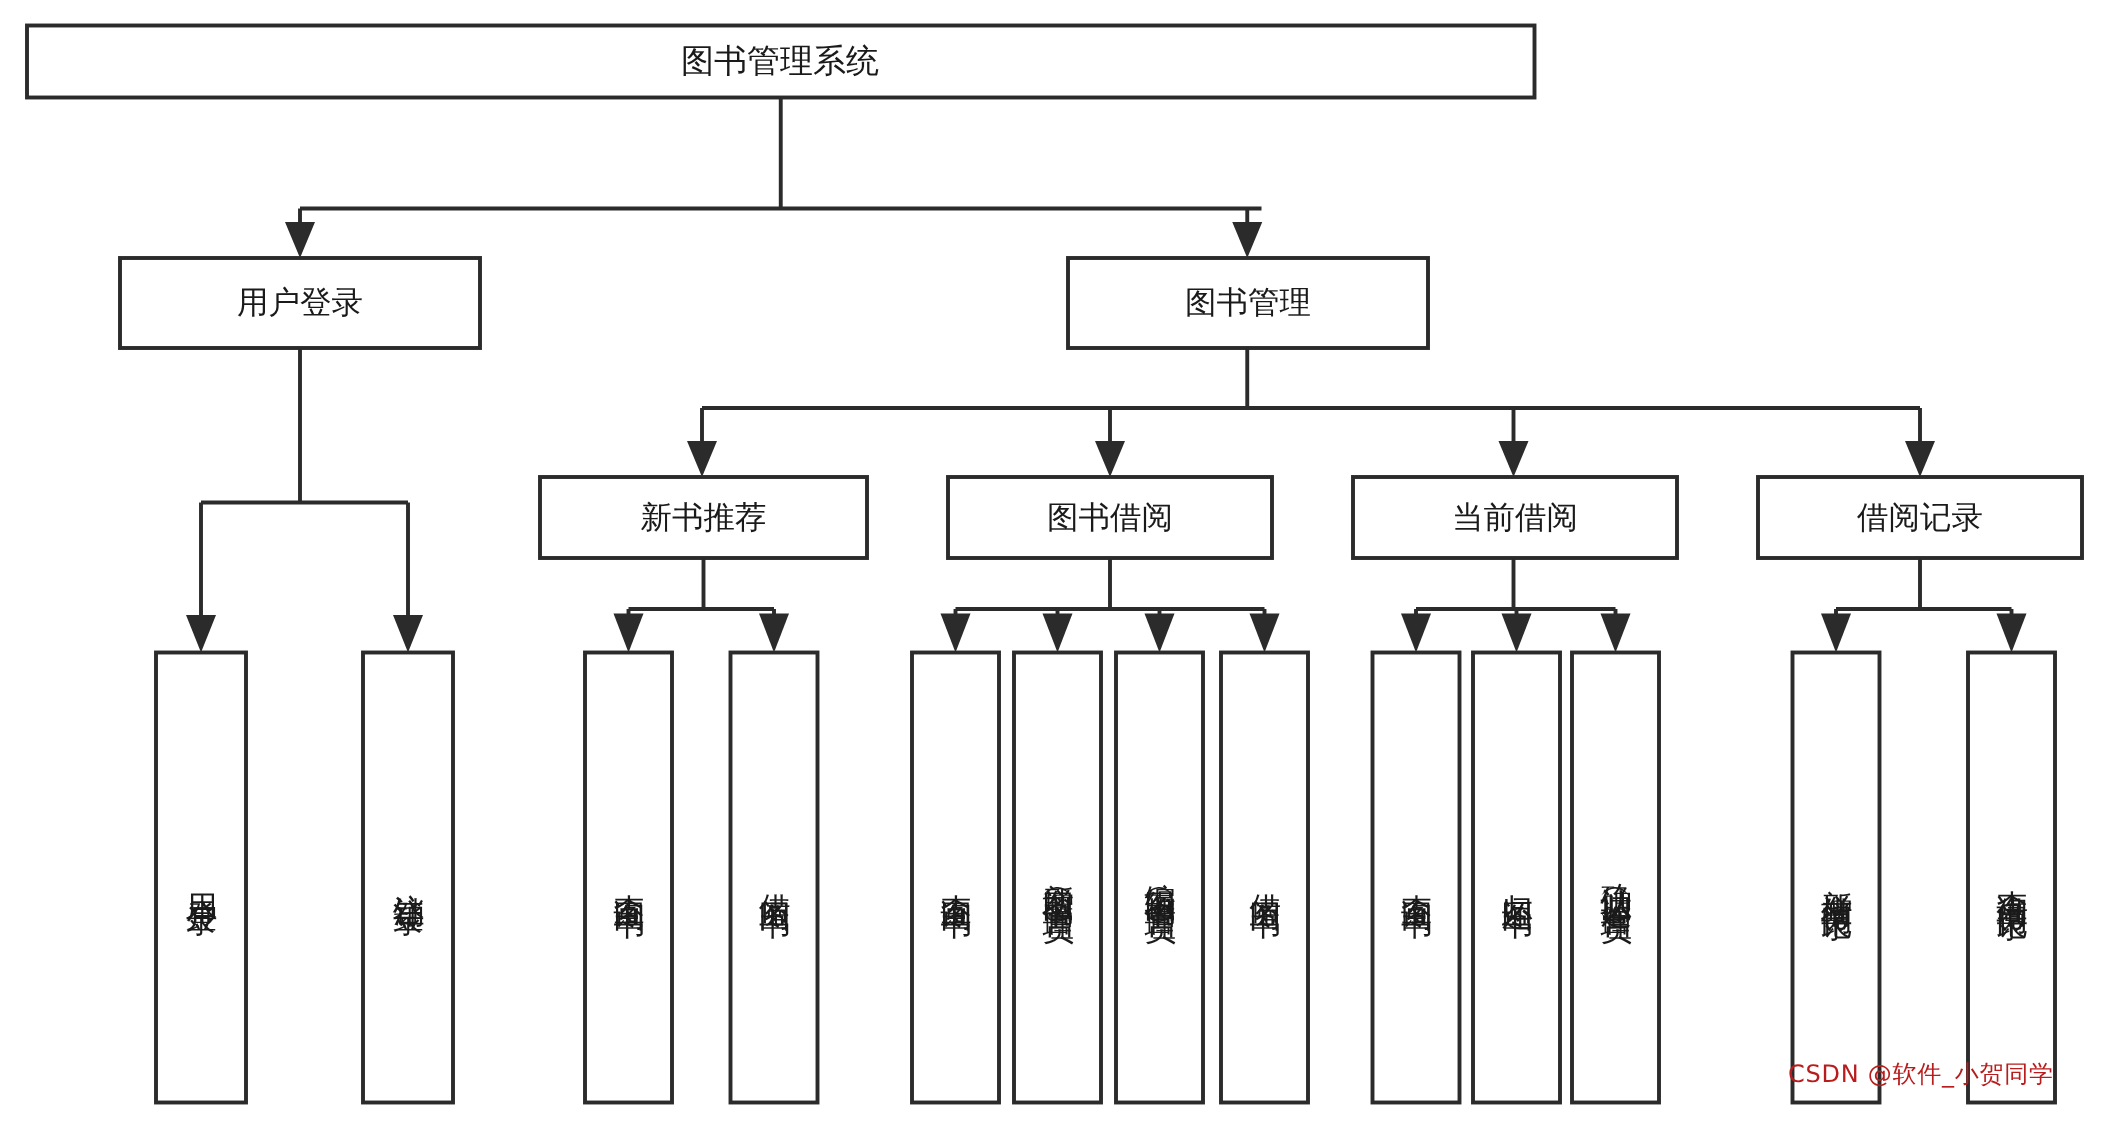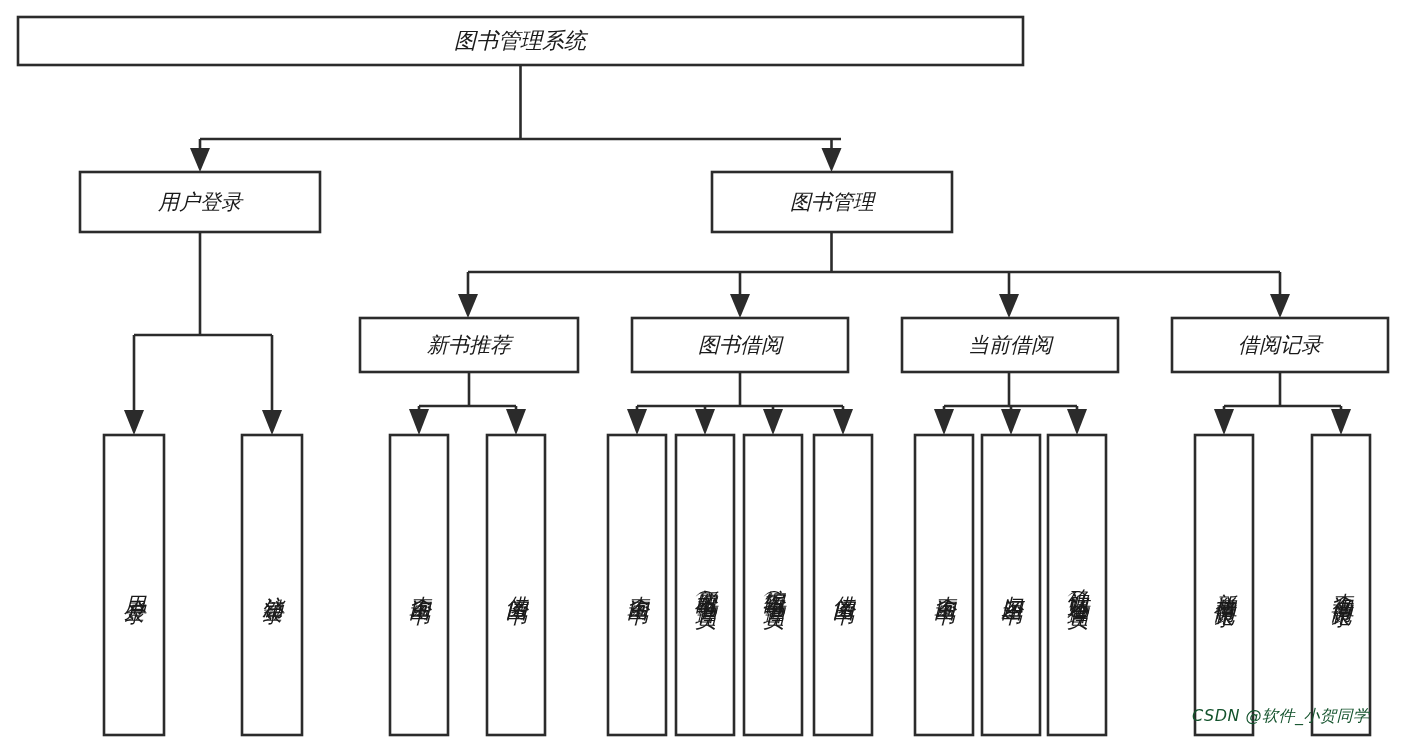--- a/index.html
+++ b/index.html
@@ -11,21 +11,20 @@
     width: 1405px;
     height: 747px;
     overflow: hidden;
     font-family: "DejaVu Sans", "Liberation Sans", sans-serif;
   }
   #diagram-root {
     position: relative;
     width: 1405px;
     height: 618px;
     background: #ffffff;
-    font-style: italic;
   }
   svg.chart-canvas {
     position: absolute;
     top: 0;
     left: 0;
     width: 1405px;
     height: 747px;
     display: block;
   }
   .node-rect {
@@ -71,21 +70,21 @@
     color: #1a1a1a;
     white-space: nowrap;
     pointer-events: none;
   }
   .watermark {
     position: absolute;
     left: 1192px;
     top: 706px;
     font-family: "DejaVu Sans", "Liberation Sans", sans-serif;
     font-size: 16px;
-    color: #14532d;
+    color: #b91c1c;
     white-space: nowrap;
     letter-spacing: 0.5px;
   }
 </style>
 </head>
 <body>
 
 <div id="diagram-root">
 
   <svg class="chart-canvas" viewBox="0 0 1405 747">

